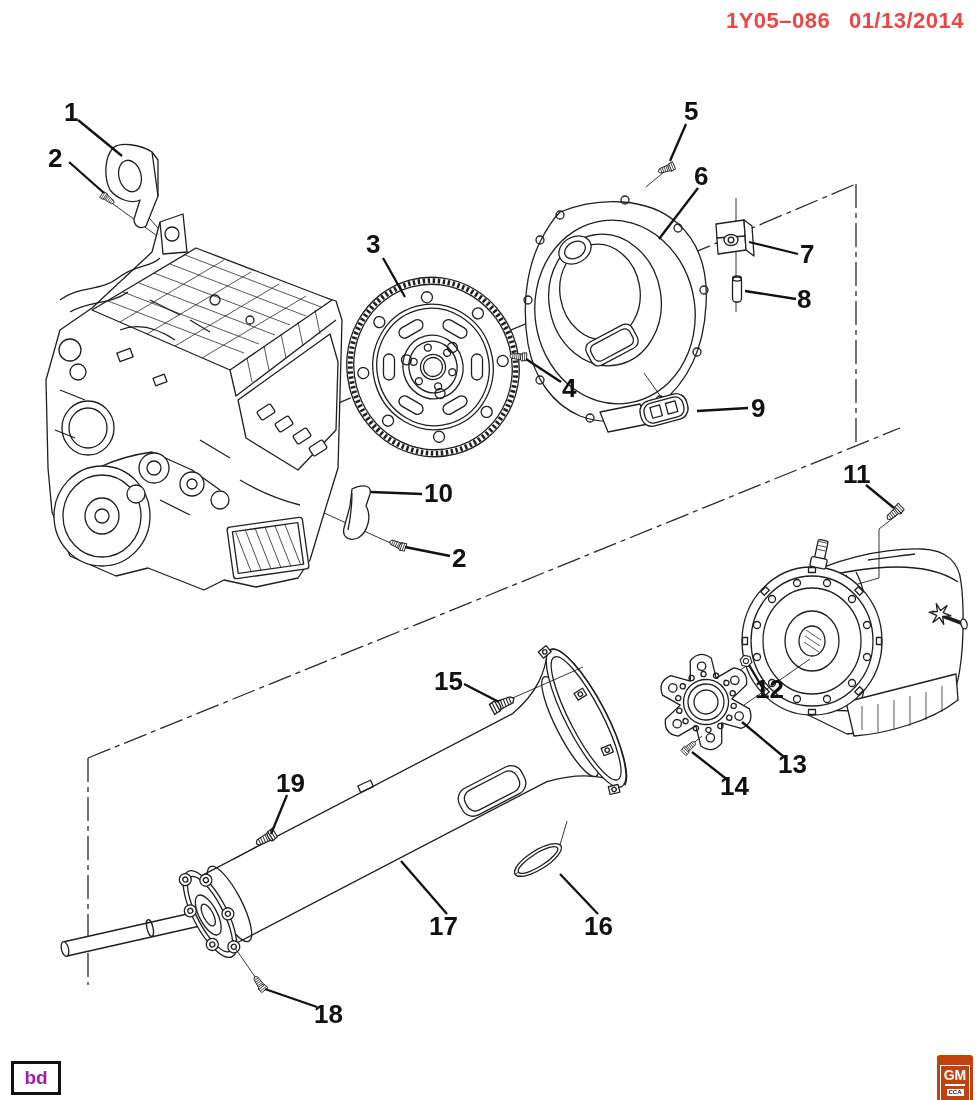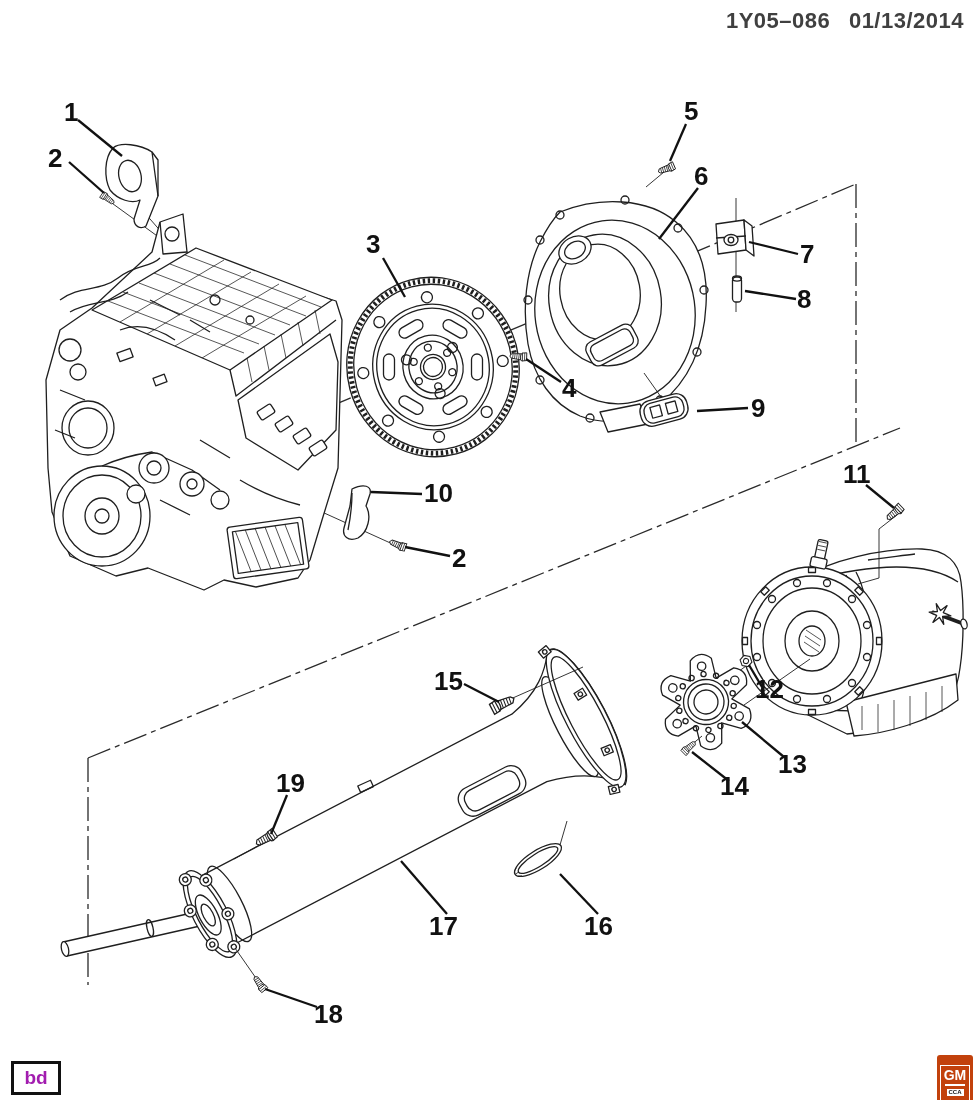--- a/index.html
+++ b/index.html
@@ -1,18 +1,18 @@
 <!DOCTYPE html>
 <html><head>
 <meta charset="utf-8">
 <style>
   html,body{margin:0;padding:0;background:#fff;}
   body{width:978px;height:1100px;position:relative;font-family:"Liberation Sans",sans-serif;overflow:hidden;}
   .stage{position:absolute;left:0;top:0;width:978px;height:1100px;}
-  .header{position:absolute;top:8px;right:14px;font:700 22px "Liberation Sans",sans-serif;color:#404040;letter-spacing:.5px;text-align:center;}
+  .header{position:absolute;top:8px;right:14px;font:700 22px "Liberation Sans",sans-serif;color:#ef4444;letter-spacing:.5px;text-align:center;}
   .header span{margin-left:12px;}
   .bd-box{position:absolute;left:11px;top:1061px;width:44px;height:28px;border:3px solid #111;
           display:flex;align-items:center;justify-content:center;font:700 19px "Liberation Sans",sans-serif;color:#a21caf;}
   .gm-logo{position:absolute;right:5px;top:1055px;width:36px;height:57px;background:#c2410c;border-radius:3px;
            display:flex;align-items:center;justify-content:center;}
   .gm-inner{width:28px;height:35px;border:1.5px solid #fff;display:flex;flex-direction:column;align-items:center;justify-content:flex-start;}
   .gm-txt{font:700 14px "Liberation Sans",sans-serif;color:#fff;line-height:15px;margin-top:2px;letter-spacing:0;}
   .gm-bar{width:20px;height:2px;background:#fff;margin-top:1px;}
   .gm-sub{margin-top:3px;background:#fff;color:#111;font:700 6px "Liberation Sans",sans-serif;padding:0 2px;line-height:7px;}
   .ax{fill:none;stroke:#2a2a2a;stroke-width:1.3;stroke-dasharray:24 5 5 5;}

